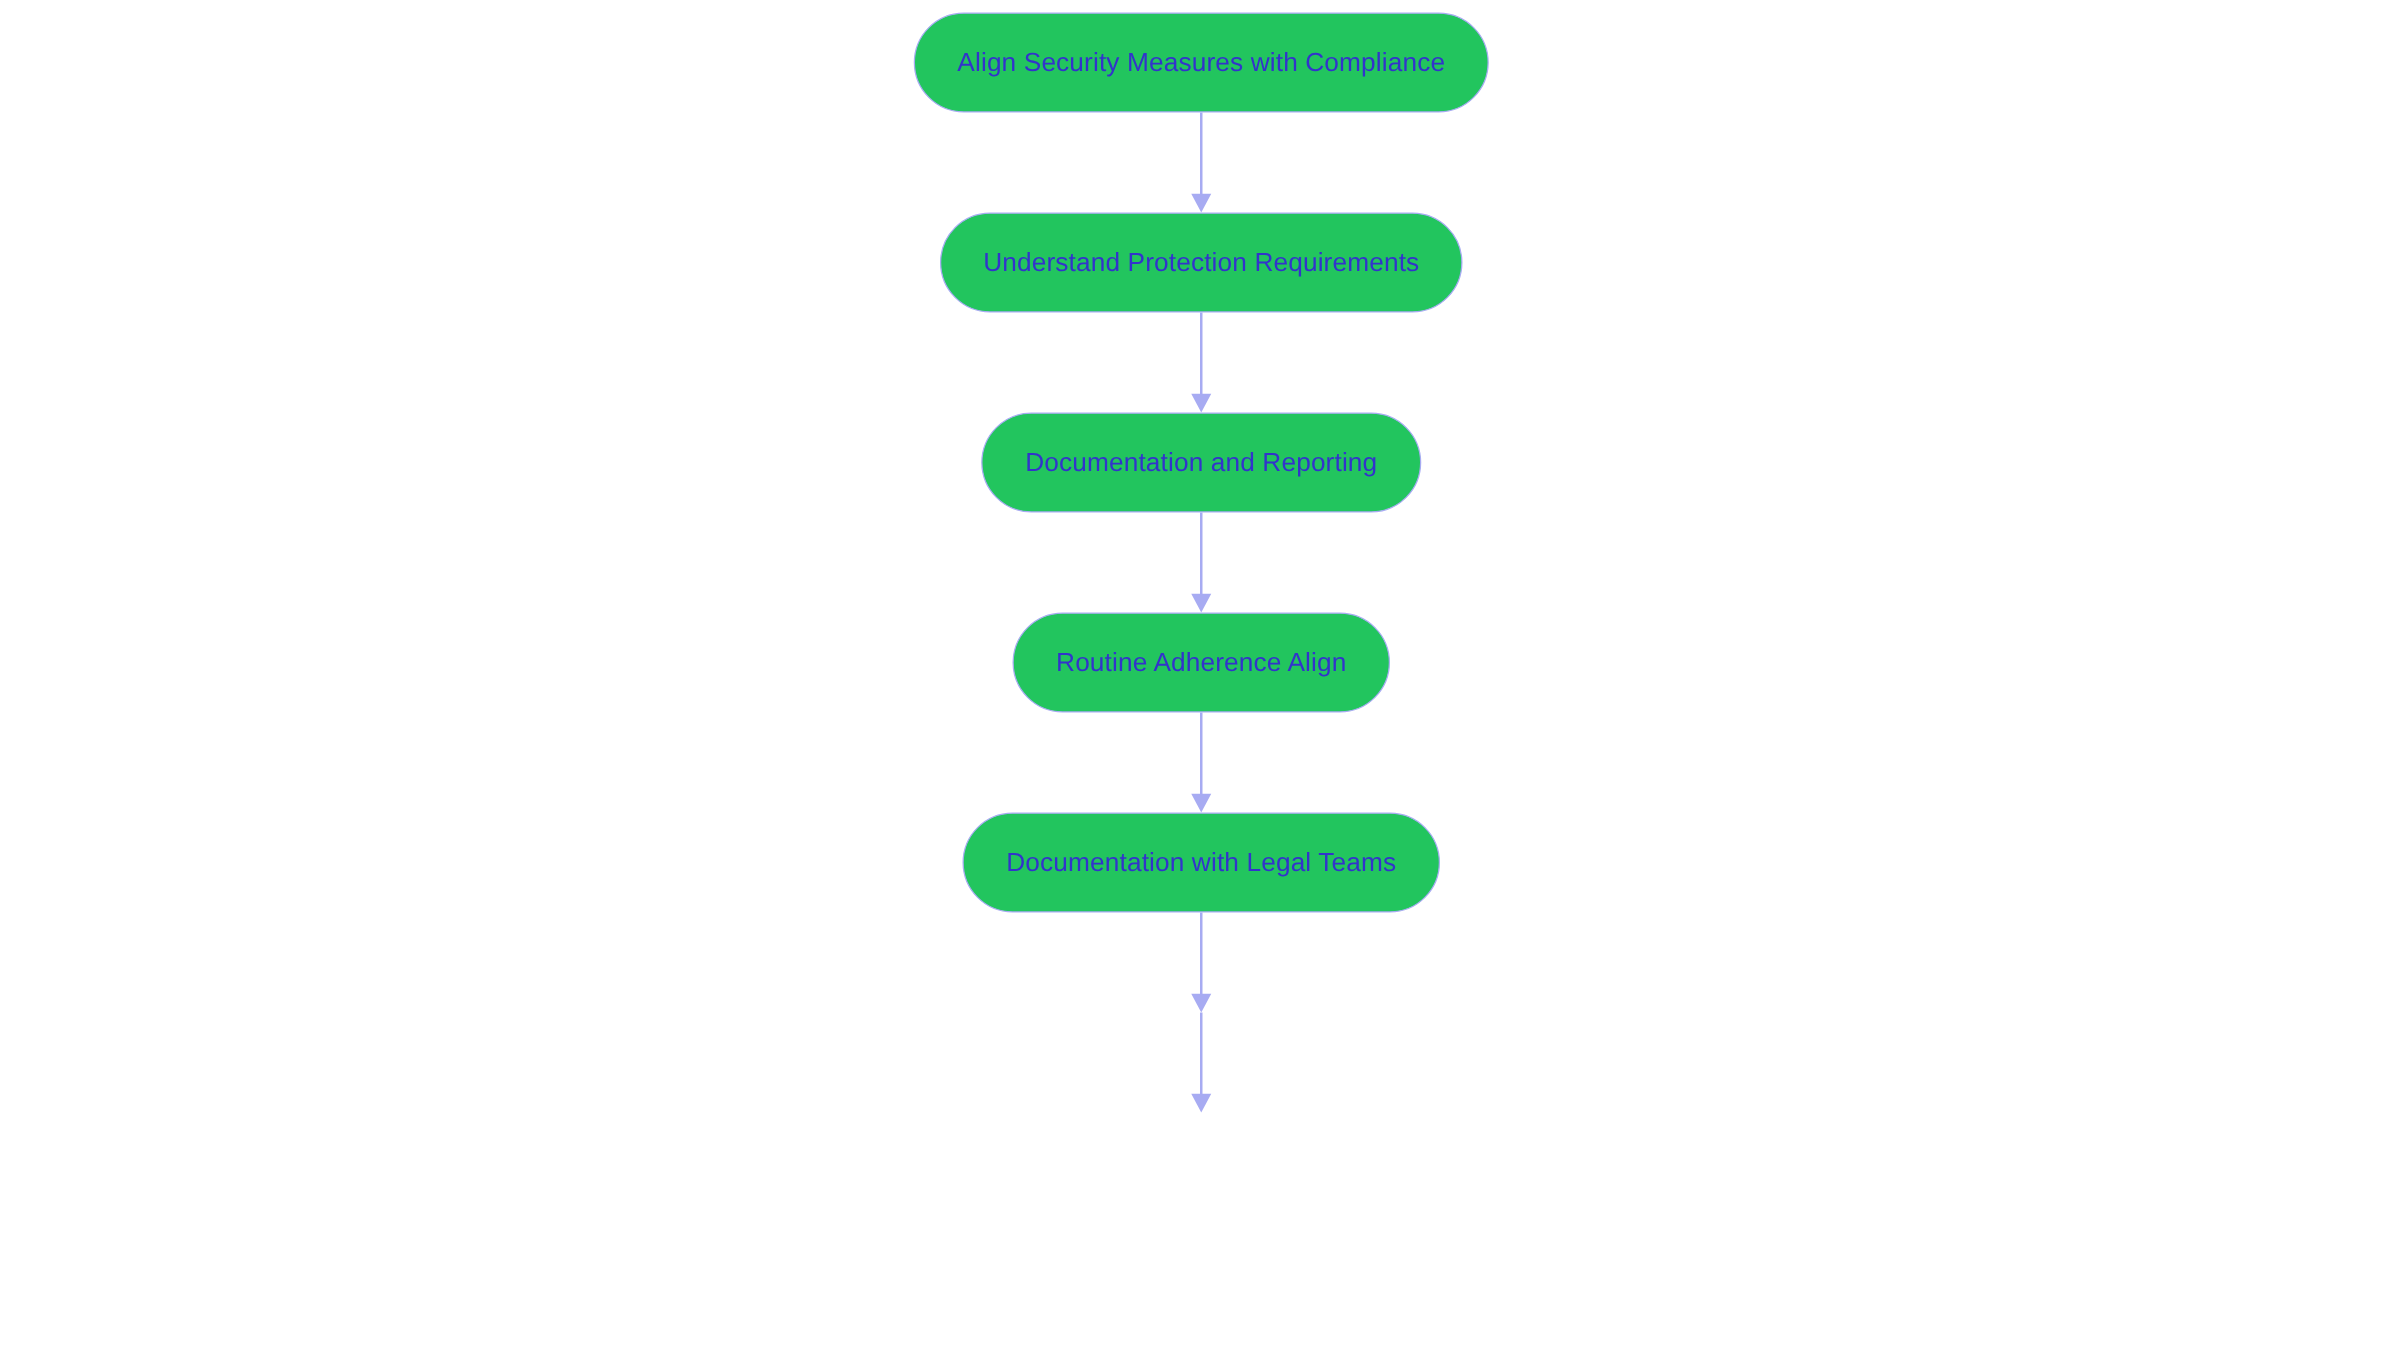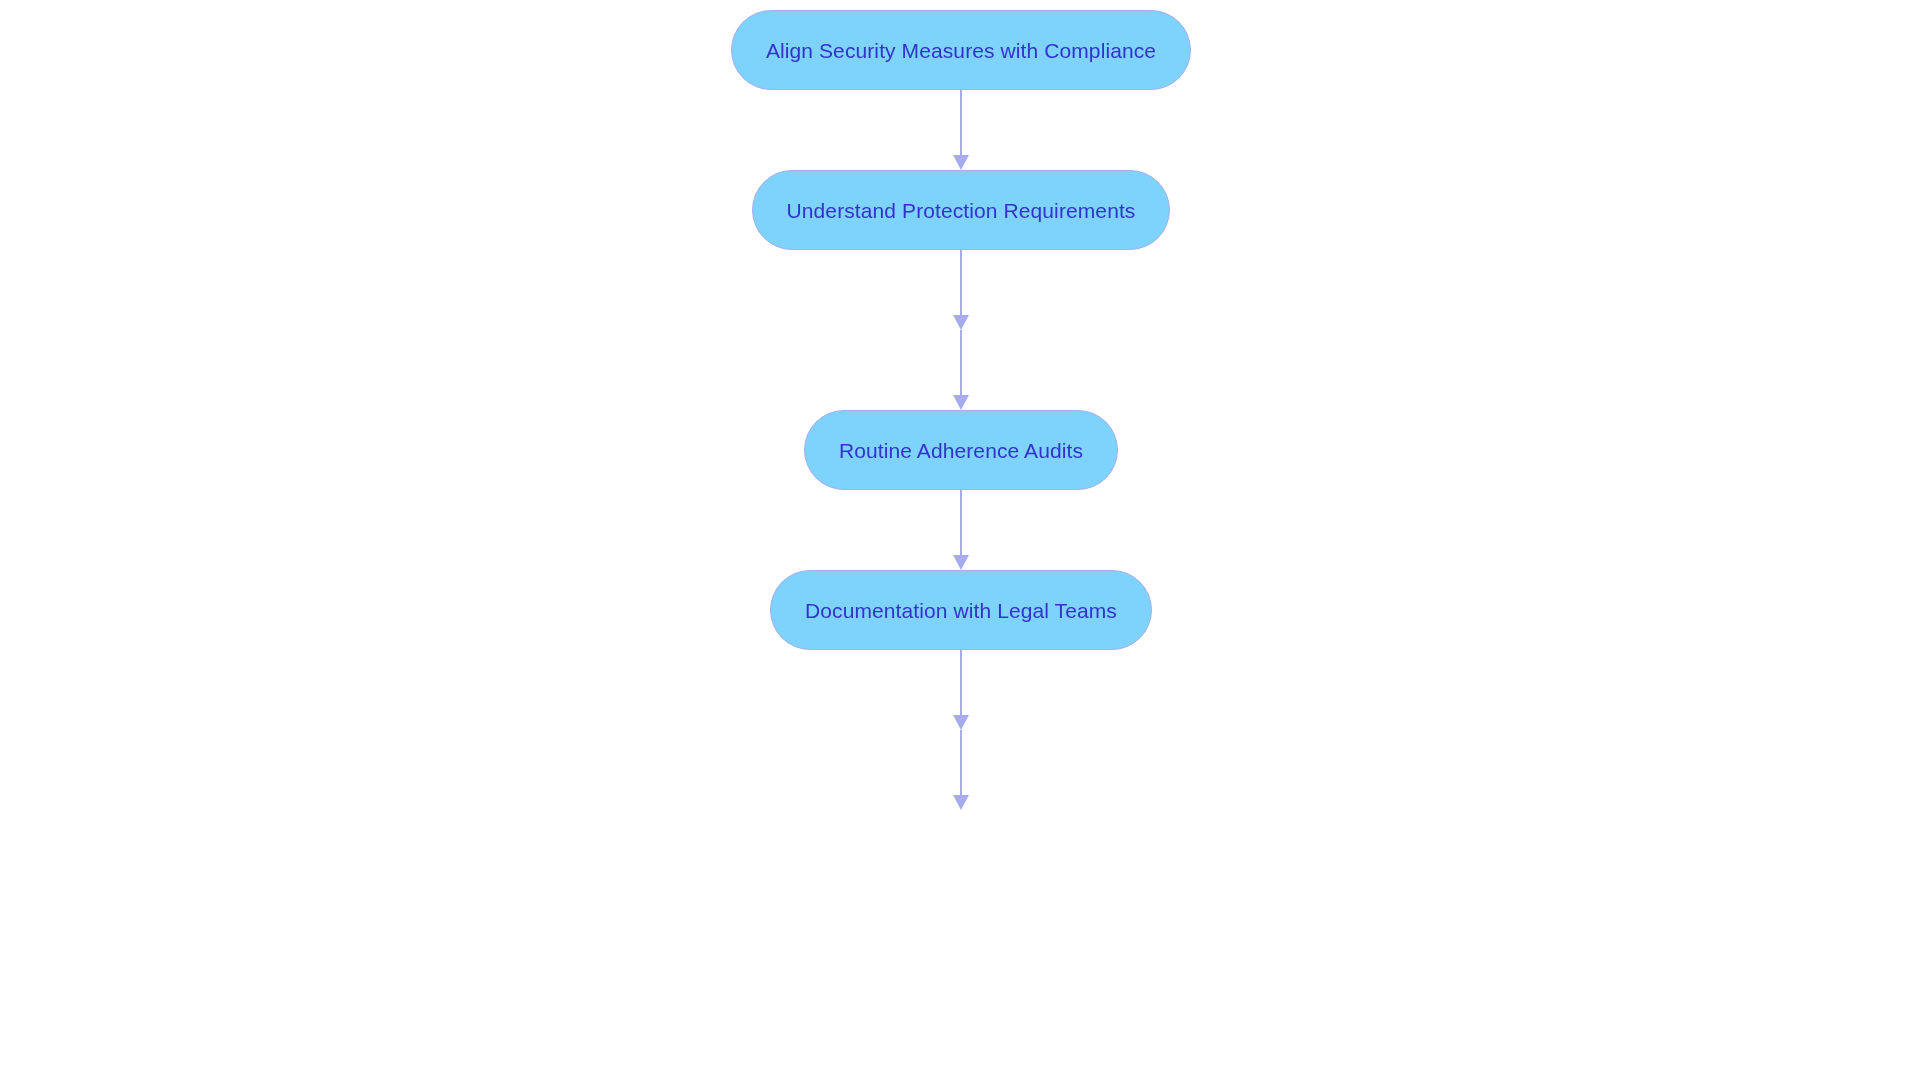--- a/index.html
+++ b/index.html
@@ -29,21 +29,21 @@
     height: 1083px;
     display: flex;
     flex-direction: column;
     align-items: center;
   }
 
   .flow-node {
     box-sizing: border-box;
     height: 80px;
     border-radius: 40px;
-    background: #7dd3fc;
+    background: #22c55e;
     border: 1.5px solid #a7abf2;
     display: flex;
     align-items: center;
     justify-content: flex-end;
     flex: 0 0 auto;
     padding: 0 34px;
     position: relative;
     left: 1px;
   }
 
@@ -111,28 +111,31 @@
 
     <div class="flow-node">
       <span class="flow-node-label">Understand Protection Requirements</span>
     </div>
 
     <div class="flow-connector">
       <div class="flow-connector-stem"></div>
       <div class="flow-connector-head"></div>
     </div>
 
+    <div class="flow-node">
+      <span class="flow-node-label">Documentation and Reporting</span>
+    </div>
 
     <div class="flow-connector">
       <div class="flow-connector-stem"></div>
       <div class="flow-connector-head"></div>
     </div>
 
     <div class="flow-node">
-      <span class="flow-node-label">Routine Adherence Audits</span>
+      <span class="flow-node-label">Routine Adherence Align</span>
     </div>
 
     <div class="flow-connector">
       <div class="flow-connector-stem"></div>
       <div class="flow-connector-head"></div>
     </div>
 
     <div class="flow-node">
       <span class="flow-node-label">Documentation with Legal Teams</span>
     </div>

